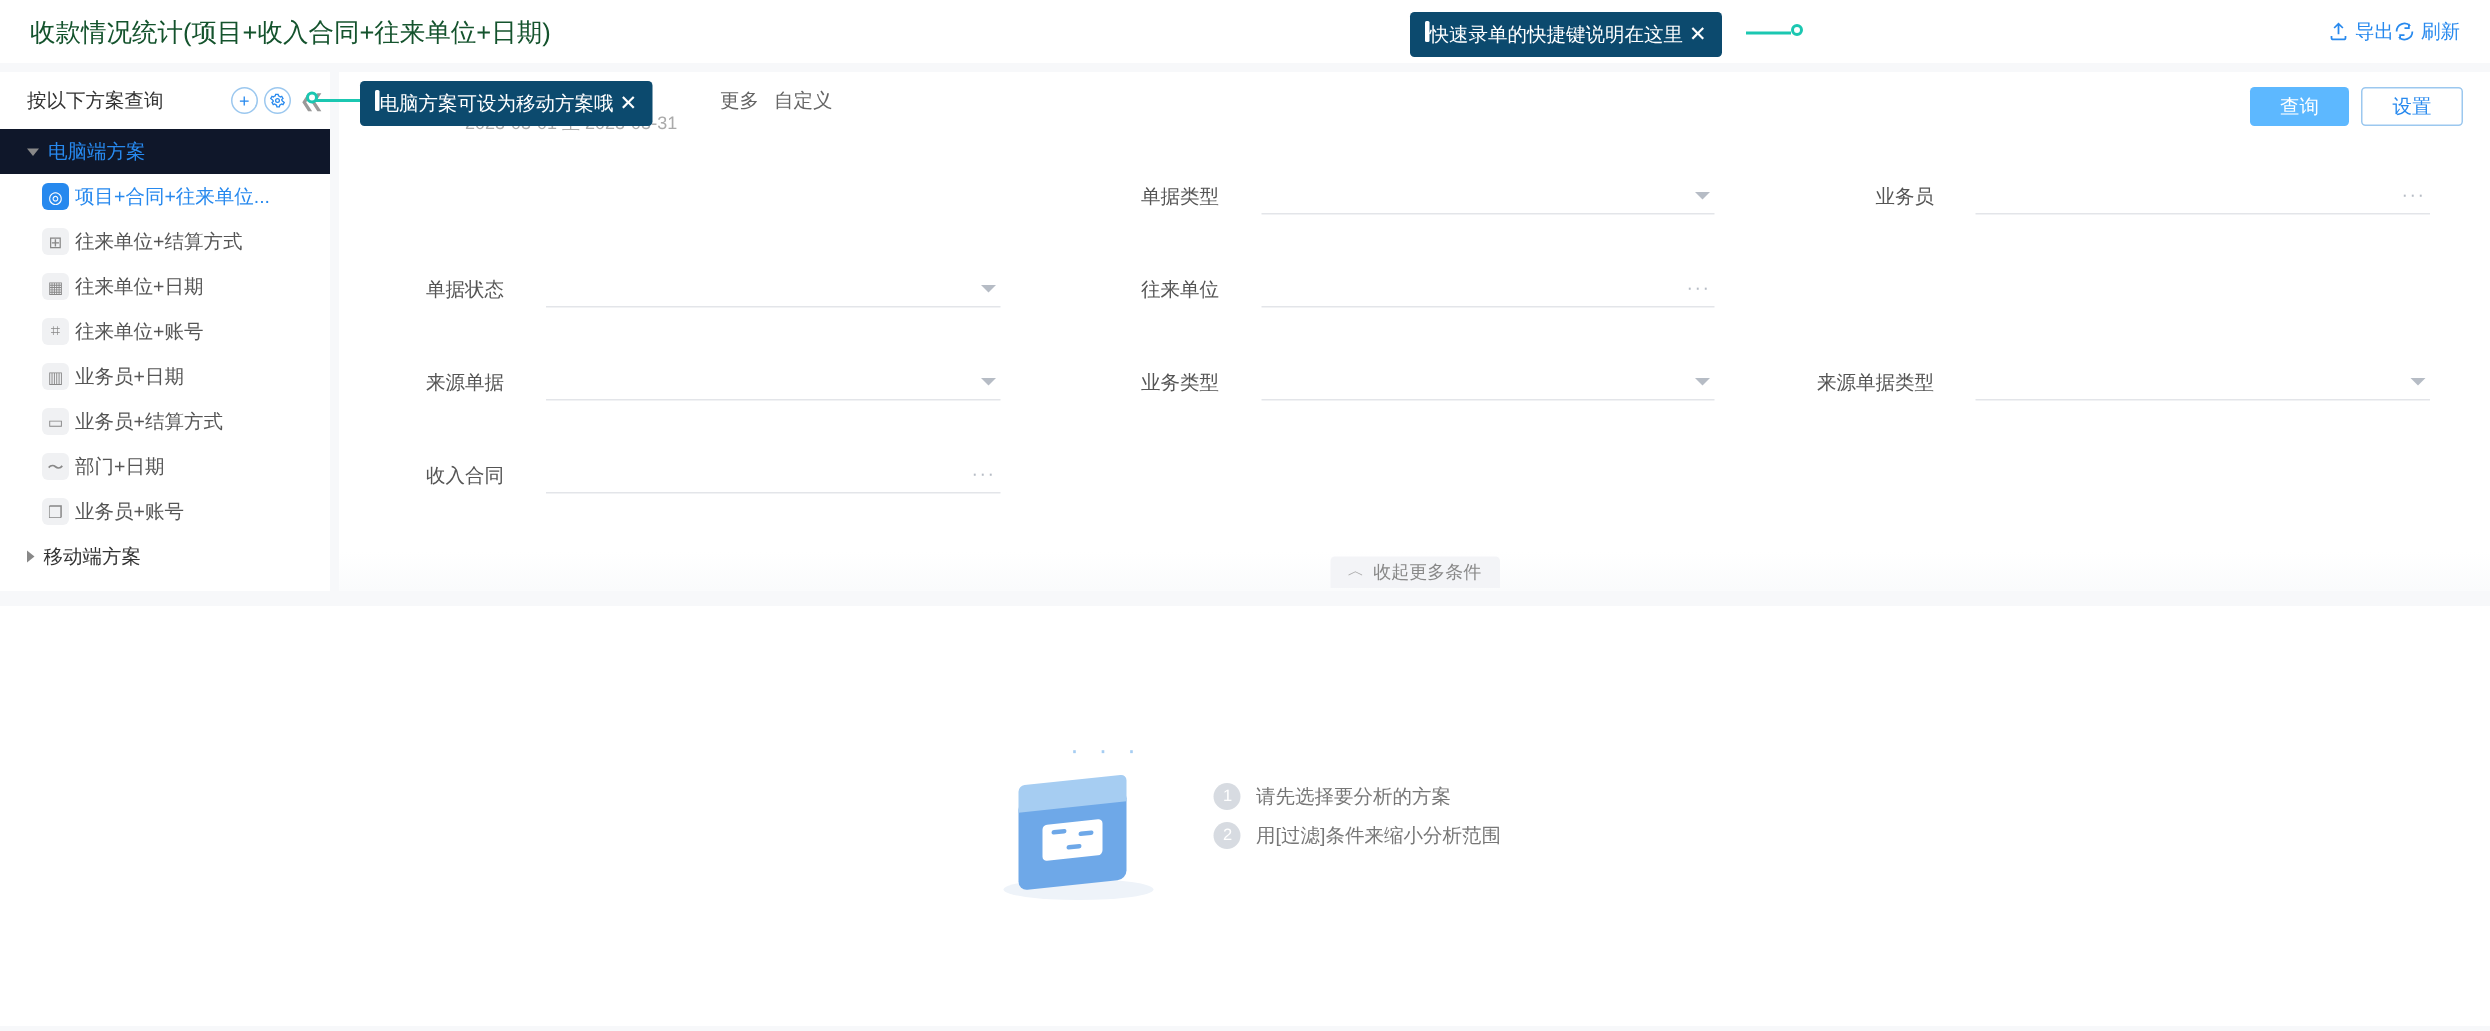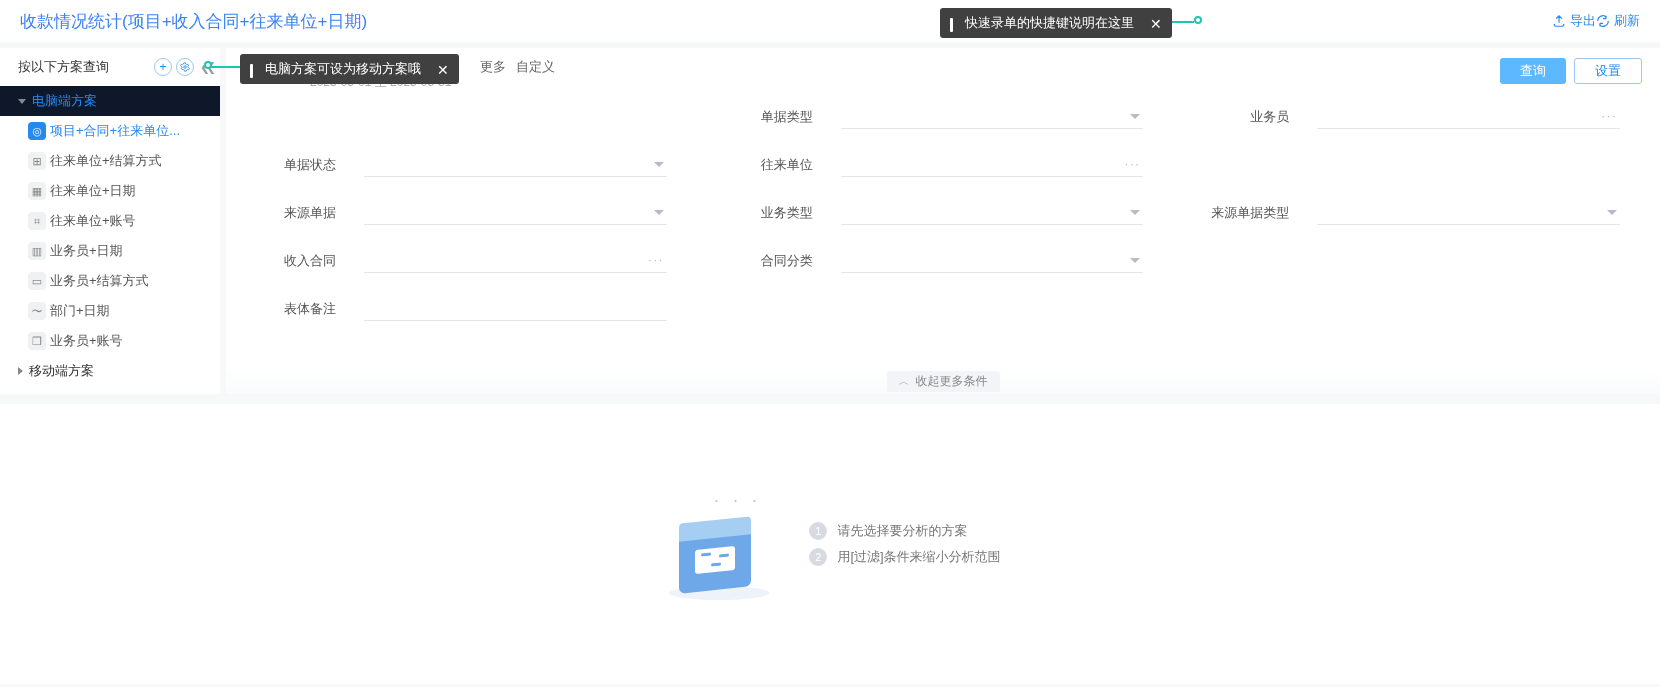--- a/index.html
+++ b/index.html
@@ -14,35 +14,35 @@
     position: relative;
   }
   .header {
     background: #fff;
     height: 42px;
     display: flex;
     align-items: center;
     padding: 0 20px;
     position: relative;
   }
-  .page-title { font-size: 17px; color: #3b82f6; font-weight: 400; }
+  .page-title { font-size: 17px; color: #14532d; font-weight: 400; }
   .header-right { position: absolute; right: 20px; display: flex; align-items: center; }
   .hlink { color: #2789ee; font-size: 13px; cursor: pointer; display: flex; align-items: center; gap: 4px; }
   .hlink svg { width: 14px; height: 14px; }
 
   .tip-bubble {
     position: absolute;
-    background: #404040;
+    background: #0c4a6e;
     color: #fff;
     font-size: 13px;
     padding: 6px 10px;
     border-radius: 3px;
     display: flex;
-    align-items: flex-end;
-    gap: 12px;
+    align-items: flex-start;
+    gap: 0;
     z-index: 10;
   }
   .tip-bubble .bar { width: 3px; height: 14px; background: #fff; border-radius: 1px; }
   .tip-bubble .x { font-size: 14px; cursor: pointer; margin-left: 4px; font-weight: 300;}
   .tip-line { position: absolute; height: 2px; background: #1bc7b1; z-index: 9; }
   .tip-dot { position: absolute; width: 8px; height: 8px; background:#fff; border: 2px solid #1bc7b1; border-radius: 50%; z-index: 9; }
   #tip1 { top: 8px; left: 940px; }
   #line1 { top: 21px; left: 1164px; width: 30px; }
   #dot1  { top: 16px; left: 1194px; }
   #tip2 { top: 54px; left: 240px; }
@@ -97,21 +97,21 @@
   .tabs-row span{ cursor:pointer;}
   .date-line { color:#aaa; font-size:12px; padding-left: 60px; margin-top:2px;}
 
   .form-grid {
     display:grid;
     grid-template-columns: 1fr 1fr 1fr;
     column-gap: 60px;
     row-gap: 24px;
     margin-top: 14px;
   }
-  .field { display:flex; align-items:center; gap:28px; }
+  .field { display:flex; align-items:center; gap:28px;margin-top:14px; }
   .field label { width: 86px; text-align:right; color:#555; font-size:13px;}
   .field .input {
     flex:1; border-bottom:1px solid #e3e5e9; height:24px; position:relative; cursor:text;
   }
   .chev-down{ width:0;height:0;border-style:solid;border-width:5px 5px 0 5px;border-color:#b6bcc5 transparent transparent transparent; position:absolute; right:3px; top:9px;}
   .dots{ position:absolute; right:3px; top:3px; color:#b6bcc5; letter-spacing:1px;}
 
   .actions { position:absolute; right:18px; top:10px; display:flex; flex-direction:row; gap:8px; }
   .btn-primary{ background:#5db8ff; color:#fff; border:none; border-radius:3px; padding:4px 20px; font-size:13px; cursor:pointer;}
   .btn-outline{ background:#fff; color:#2789ee; border:1px solid #9cc8ef; border-radius:3px; padding:3px 20px; font-size:13px; cursor:pointer;}
@@ -293,26 +293,20 @@
           <div class="input">
             <span class="chev-down"></span>
           </div>
         </div>
         <div class="field" style="grid-column: 1;">
           <label>收入合同</label>
           <div class="input">
             <span class="dots">···</span>
           </div>
         </div>
-        <div class="field" style="grid-column: 2;">
-          <label>合同分类</label>
-          <div class="input">
-            <span class="chev-down"></span>
-          </div>
-        </div>
         <div class="field" style="grid-column: 1;">
           <label>表体备注</label>
           <div class="input"></div>
         </div>
       </div>
 
     <div class="actions">
       <button class="btn-primary">查询</button>
       <button class="btn-outline">设置</button>
     </div>

